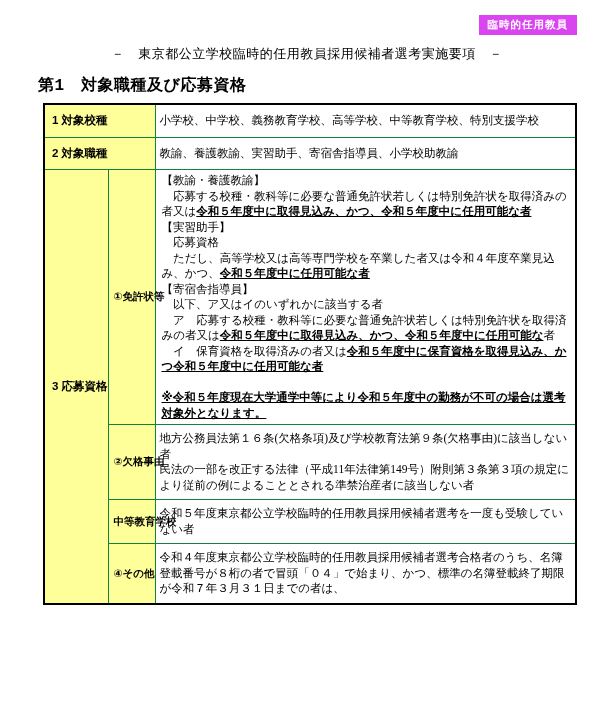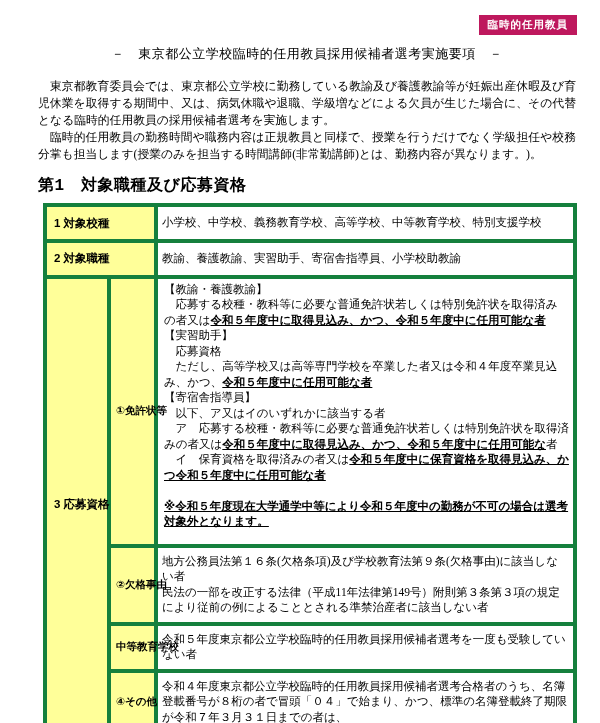--- a/index.html
+++ b/index.html
@@ -5,21 +5,21 @@
   html,body{margin:0;padding:0;}
   body{
     width:600px;height:723px;background:#ffffff;color:#000;
     font-family:"Liberation Serif","DejaVu Serif",serif;
     position:relative;overflow:hidden;
   }
   .page{padding:10px 24px 0 38px;}
 
   .badge{
     position:absolute;top:15px;right:23px;
-    background:#be185d;color:#fff;
+    background:#d946ef;color:#fff;
     font-family:"Liberation Sans","DejaVu Sans",sans-serif;
     font-weight:bold;font-size:10.5px;letter-spacing:1px;
     padding:3px 9px;
   }
 
   .doc-title{
     text-align:center;font-size:13px;margin-top:35px;white-space:nowrap;
     letter-spacing:0.5px;
   }
   .date-block{
@@ -33,58 +33,54 @@
   .sec-heading{
     font-family:Liberation Mono, monospace;
     font-weight:bold;font-size:16px;margin-top:12px;letter-spacing:0.5px;
   }
 
   table.req{
     border-collapse:collapse;table-layout:fixed;
     width:534px;margin:7px 0 0 5px;
     border:2px solid #000;
   }
-  table.req th,table.req td{border:4px solid #15803d;vertical-align:middle;}
+  table.req th,table.req td{border:1px solid #15803d;vertical-align:middle;}
   th.lab{
     background:#ffff99;
     font-family:"Liberation Sans","DejaVu Sans",sans-serif;
     font-weight:bold;font-size:11.5px;text-align:left;
     padding:2px 2px 2px 7px;white-space:nowrap;
   }
   th.sublab{
     background:#ffff99;
     font-family:"Liberation Sans","DejaVu Sans",sans-serif;
     font-weight:bold;font-size:10.5px;text-align:left;
     padding:2px 0 2px 5px;white-space:nowrap;
   }
-  td.content{font-size:11.5px;line-height:1.35;padding:3px 4px 14px 6px;text-align:left;}
+  td.content{font-size:11.5px;line-height:1.35;padding:3px 4px 3px 6px;text-align:left;}
   td.content.simple{padding:8px 4px 8px 4px;}
   td.content.mid{padding:6px 4px;}
   .para{margin:0;}
   .em{
     font-family:"Liberation Sans","DejaVu Sans",sans-serif;
     font-weight:bold;text-decoration:underline;margin-top:12px;
   }
 </style>
 </head>
 <body>
 
 <div class="badge">臨時的任用教員</div>
 
 <div class="page">
 
   <div class="doc-title">－　東京都公立学校臨時的任用教員採用候補者選考実施要項　－</div>
 
   <div class="date-block">
   </div>
 
-  <div class="intro">
-    <p>　東京都教育委員会では、東京都公立学校に勤務している教諭及び養護教諭等が妊娠出産休暇及び育児休業を取得する期間中、又は、病気休職や退職、学級増などによる欠員が生じた場合に、その代替となる臨時的任用教員の採用候補者選考を実施します。</p>
-    <p>　臨時的任用教員の勤務時間や職務内容は正規教員と同様で、授業を行うだけでなく学級担任や校務分掌も担当します(授業のみを担当する時間講師(非常勤講師)とは、勤務内容が異なります。)。</p>
-  </div>
 
   <div class="sec-heading">第1　対象職種及び応募資格</div>
 
   <table class="req">
     <colgroup>
       <col style="width:64px">
         <col style="width:47px">
         <col>
     </colgroup>
     <tbody>

